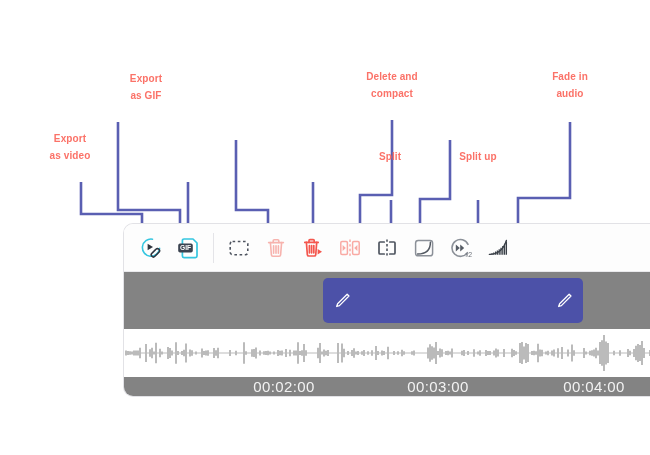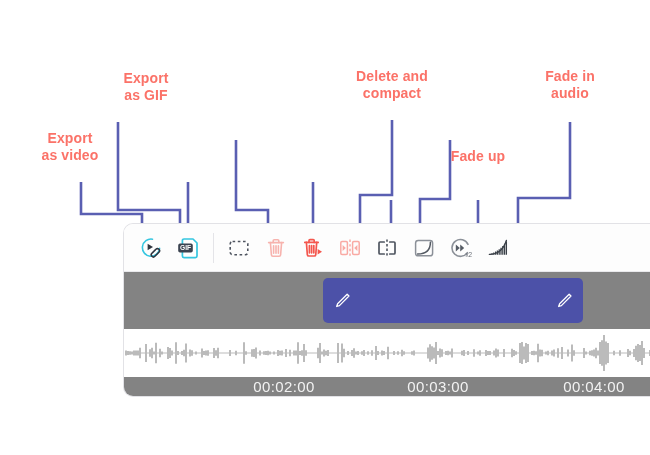--- a/index.html
+++ b/index.html
@@ -8,21 +8,21 @@
     font-family:"Liberation Sans","DejaVu Sans",sans-serif;
     -webkit-font-smoothing:antialiased;
   }
   #stage{position:relative;width:650px;height:455px;}
 
   
   .anno{
     position:absolute;
     color:#fb7268;
     font-weight:bold;
-    font-size:14px;
+    font-size:10px;
     line-height:17px;
     text-align:center;
     letter-spacing:.1px;
     white-space:pre-line;
     user-select:none;
   }
 
   
   #leaders{position:absolute;left:0;top:0;width:650px;height:455px;}
 
@@ -108,21 +108,22 @@
       <path d="M570,122 L570,198 L518,198 L518,224"></path>
     </g>
   </svg>
 
   <div class="anno" style="left:22px;top:130px;width:96px;">Export
 as video</div>
   <div class="anno" style="left:98px;top:70px;width:96px;">Export
 as GIF</div>
   <div class="anno" style="left:333px;top:68px;width:118px;">Delete and
 compact</div>
-  <div class="anno" style="left:426px;top:148px;width:104px;">Fade up</div>
+  <div class="anno" style="left:347px;top:148px;width:86px;">Split</div>
+  <div class="anno" style="left:426px;top:148px;width:104px;">Split up</div>
   <div class="anno" style="left:518px;top:68px;width:104px;">Fade in
 audio</div>
 
   <div id="panel">
 
     <div id="toolbar">
 
       <button class="tbtn">
         <svg width="26" height="26" viewBox="0 0 26 26">
           <path d="M14.5 4.2a8.6 8.6 0 1 0 7.1 9.0" fill="none" stroke="#35c6e0" stroke-width="1.6" stroke-linecap="round"></path>

